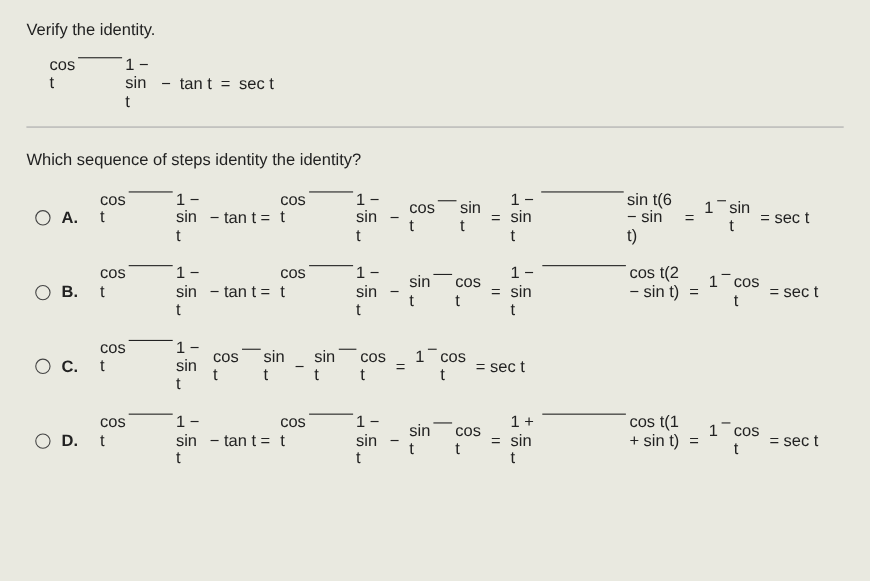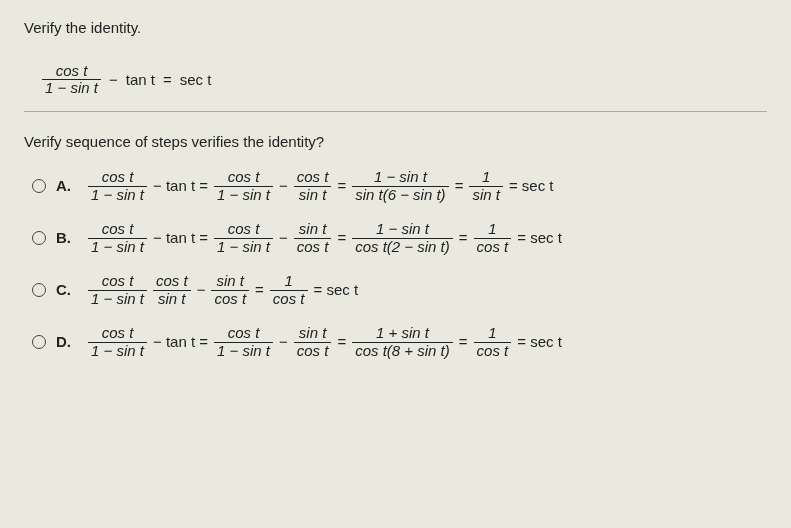--- a/index.html
+++ b/index.html
@@ -7,34 +7,32 @@
     margin: 0;
     width: 791px;
     height: 528px;
     font-family: Arial, Helvetica, sans-serif;
     background: #e9e9e0;
     color: #222;
     font-size: 15px;
     padding: 18px 24px;
     line-height: 1.3;
   }
-  .header { margin-bottom: 25px; }
+  .header { margin-bottom: 14px; }
   .identity-row {
     display: flex;
     align-items: center;
     gap: 8px;
     margin: 12px 0 14px 18px;
   }
   .frac {
     display: inline-flex;
-    flex-direction: column;
-    align-items: center;
+    flex-direction: row;
     vertical-align: middle;
     line-height: 1.1;
-    font-style: italic;
   }
   .frac .num { padding: 0 3px; }
   .frac .bar { width: 100%; border-top: 1.3px solid #222; }
   .frac .den { padding: 0 3px; }
   hr.sep {
     border: none;
     border-top: 1px solid #aaa;
     margin: 14px 0 20px 0;
   }
   .subq { margin-bottom: 18px; }
@@ -71,21 +69,21 @@
     <span class="den">1 − sin t</span>
   </span>
   <span class="tok">−</span>
   <span class="tok">tan t</span>
   <span class="tok">=</span>
   <span class="tok">sec t</span>
 </div>
 
 <hr class="sep">
 
-<div class="subq">Verify sequence of steps verifies the identity?</div>
+<div class="subq">Which sequence of steps identity the identity?</div>
 
 <div class="options" id="options">
     <div class="option">
       <span class="radio"></span>
       <span class="label">A.</span>
       <div class="steps">
         <span class="frac">
           <span class="num">cos t</span>
           <span class="bar"></span>
           <span class="den">1 − sin t</span>
@@ -200,21 +198,21 @@
         <span class="tok">−</span>
         <span class="frac">
           <span class="num">sin t</span>
           <span class="bar"></span>
           <span class="den">cos t</span>
         </span>
         <span class="tok">=</span>
         <span class="frac">
           <span class="num">1 + sin t</span>
           <span class="bar"></span>
-          <span class="den">cos t(8 + sin t)</span>
+          <span class="den">cos t(1 + sin t)</span>
         </span>
         <span class="tok">=</span>
         <span class="frac">
           <span class="num">1</span>
           <span class="bar"></span>
           <span class="den">cos t</span>
         </span>
         <span class="tok">= sec t</span>
       </div>
     </div>

